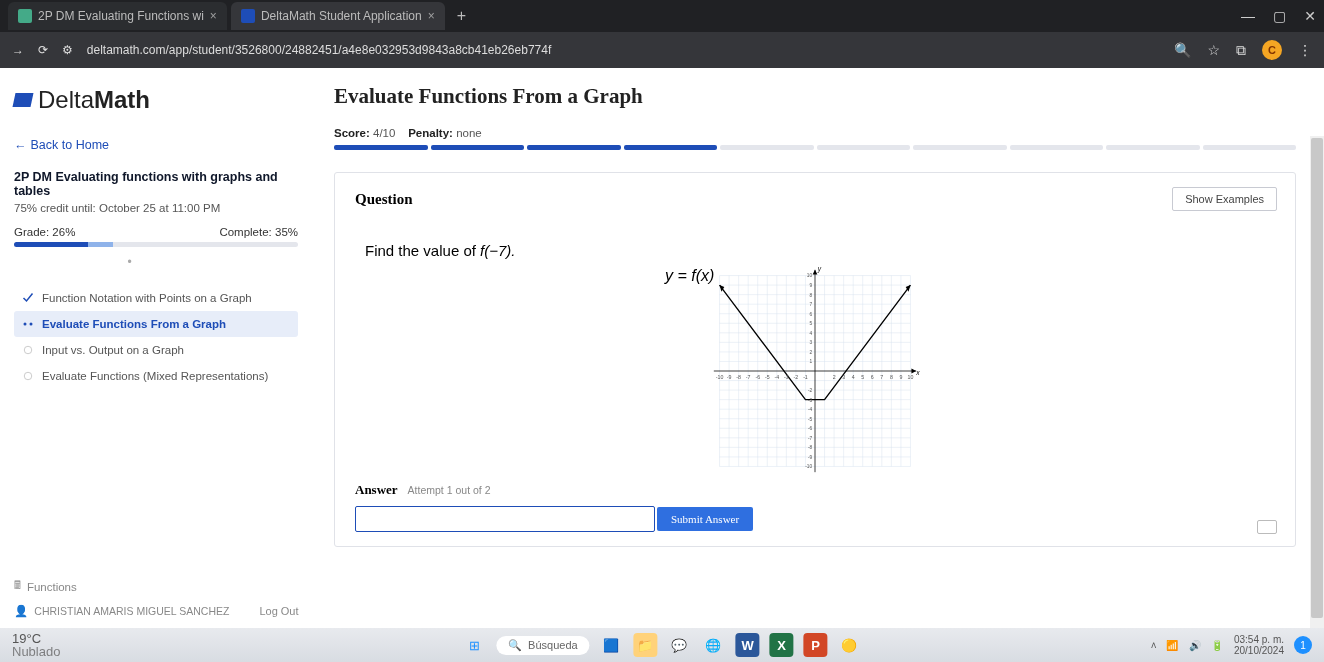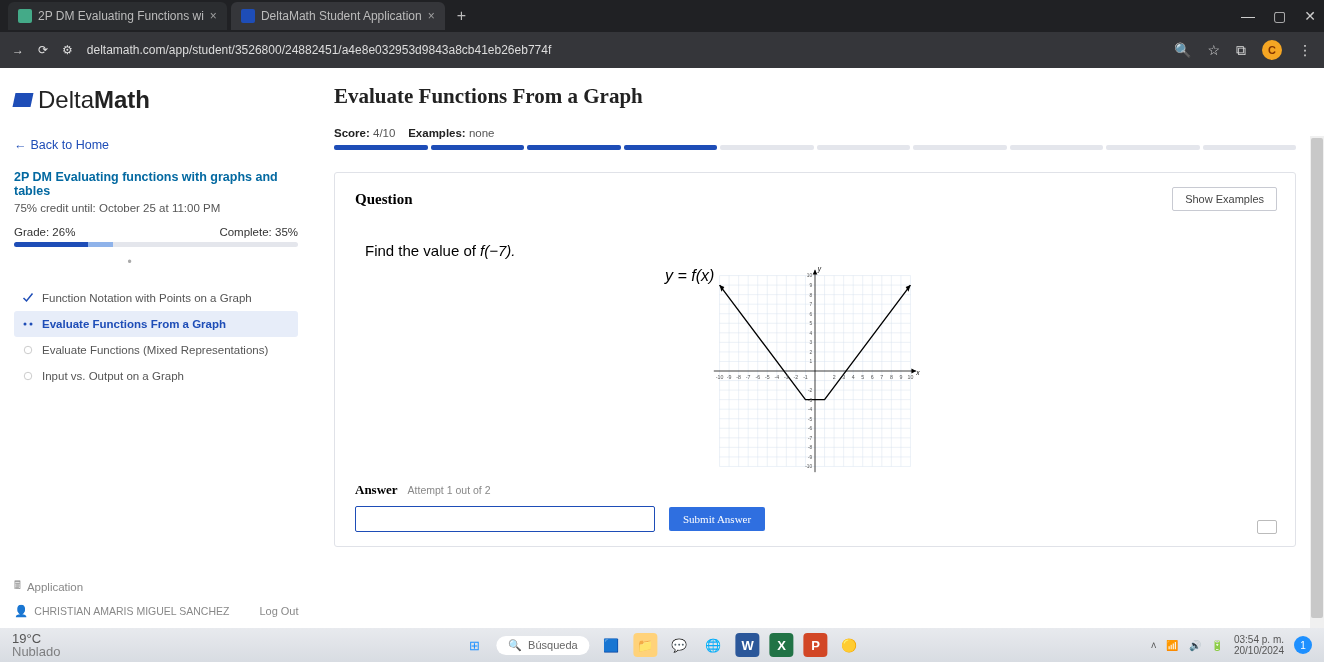--- a/index.html
+++ b/index.html
@@ -18,21 +18,21 @@
   .avatar-c { width:20px; height:20px; border-radius:50%; background:#f5a623; color:#5a2; font-size:11px; display:flex; align-items:center; justify-content:center; color:#803300; font-weight:bold;}
   
   .viewport { background:#fff; height:560px; display:flex; position:relative; }
   
   .sidebar { width:312px; padding:18px 14px 10px 14px; font-size:12px; color:#444; border-right:0; }
   .logo-row { display:flex; align-items:center; gap:6px; font-size:24px; margin-bottom:24px; color:#222;}
   .logo-badge { width:18px; height:14px; background:#1e4db7; transform:skewX(-12deg); }
   .logo-strong { font-weight:400; }
   .logo-strong b { font-weight:700; }
   .back-home { color:#1e4db7; font-size:12.5px; margin-bottom:18px; display:flex; gap:4px; align-items:center;}
-  .assign-title { font-weight:700; font-size:12.5px; margin-bottom:4px; color:#0369a1;}
+  .assign-title { font-weight:700; font-size:12.5px; margin-bottom:4px; color:#0f172a;}
   .due { font-size:11.5px; color:#555; margin-bottom:12px;}
   .grade-row { display:flex; justify-content:space-between; font-size:11.5px; color:#333; margin-bottom:4px;}
   .grade-bar { height:5px; background:#e4e6ec; border-radius:3px; overflow:hidden; position:relative; }
   .grade-bar .fill1 { position:absolute; left:0; top:0; bottom:0; width:26%; background:#1e4db7; }
   .grade-bar .fill2 { position:absolute; left:26%; top:0; bottom:0; width:9%; background:#8fb3ea; }
   .dot { margin:8px 0 16px 40%; color:#aaa; font-size:12px;}
   .skill { display:flex; align-items:center; gap:8px; padding:7px 8px; font-size:11.5px; color:#555; border-radius:3px;}
   .skill.active { background:#e7edf9; color:#1e4db7; font-weight:600;}
   .skill svg { width:12px; height:12px; flex:0 0 12px;}
   .sb-bottom { position:absolute; left:14px; bottom:6px; width:290px; font-size:11.5px; color:#888;}
@@ -49,21 +49,21 @@
   .card { border:1px solid #e0e2e8; border-radius:3px; padding:18px 20px 14px 20px; position:relative;}
   .show-ex { position:absolute; right:18px; top:14px; border:1px solid #c8cad2; background:#fff; font-size:11px; padding:5px 12px; border-radius:2px; color:#444;}
   .q-head { font-family:Georgia,serif; font-size:15px; font-weight:700; margin-bottom:34px;}
   .q-text { font-family:Georgia,serif; font-size:15px; margin-bottom:6px; margin-left:10px;}
   .graph-wrap { display:flex; justify-content:center; }
   .graph-lbl { font-style:italic; font-size:16px; position:absolute; left:calc(50% - 150px); top:94px;}
   svg.graph { width:400px; height:210px; }
   .ans-row { display:flex; align-items:center; gap:10px; font-size:12px; margin-top:6px;}
   .ans-row .lbl { font-family:Georgia,serif; font-weight:700; font-size:13px;}
   .ans-row .att { color:#888; font-size:10.5px;}
-  .ans-input-row { display:flex; gap:14px; align-items:center; margin-top:8px;}
+  .ans-input-row { display:flex; gap:2px; align-items:center; margin-top:8px;}
   .ans-input { width:300px; height:26px; border:1.5px solid #1e4db7; border-radius:2px;}
   .submit { background:#2f6fe0; color:#fff; border:none; font-size:11px; padding:6px 14px; border-radius:2px; font-family:Georgia,serif;}
   .kb-ic { position:absolute; right:18px; bottom:12px; width:20px; height:14px; border:1px solid #bbb; border-radius:2px;}
 
   .taskbar { position:absolute; left:0; right:0; bottom:0; height:34px; background:linear-gradient(#e8eaee,#d8dce2); display:flex; align-items:center; font-size:11px; color:#555; padding:0 12px; }
   .taskbar .weather { display:flex; flex-direction:column; line-height:1; font-size:13px;}
   .taskbar .center { position:absolute; left:50%; transform:translateX(-50%); display:flex; gap:10px; align-items:center;}
   .ticon { width:24px; height:24px; border-radius:4px; display:flex; align-items:center; justify-content:center; font-size:13px;}
   .taskbar .right { margin-left:auto; display:flex; gap:10px; align-items:center; font-size:10px;}
   .search-pill { background:#fff; border-radius:12px; padding:3px 12px; display:flex; gap:6px; align-items:center; font-size:11px; color:#666;}
@@ -139,47 +139,47 @@
       <svg viewBox="0 0 16 16">
           <circle cx="4" cy="8" r="2" fill="#1e4db7"></circle>
           <circle cx="12" cy="8" r="2" fill="#1e4db7"></circle>
         </svg>
       <span>Evaluate Functions From a Graph</span>
     </div>
     <div class="skill">
       <svg viewBox="0 0 16 16">
           <circle cx="8" cy="8" r="5" stroke="#bbb" fill="none"></circle>
         </svg>
-      <span>Evaluate Functions (Mixed Representations)</span>
+      <span>Input vs. Output on a Graph</span>
     </div>
     <div class="skill">
       <svg viewBox="0 0 16 16">
           <circle cx="8" cy="8" r="5" stroke="#bbb" fill="none"></circle>
         </svg>
-      <span>Input vs. Output on a Graph</span>
+      <span>Evaluate Functions (Mixed Representations)</span>
     </div>
 
     <div class="sb-bottom">
       <div class="row">
         <span>🖩</span>
-        <span>Application</span>
+        <span>Functions</span>
       </div>
       <div class="row">
         <span>👤</span>
         <span style="font-size:10.5px;">CHRISTIAN AMARIS MIGUEL SANCHEZ</span>
         <span class="logout">Log Out</span>
       </div>
     </div>
   </div>
 
   <div class="main">
     <div class="page-title">Evaluate Functions From a Graph</div>
     <div class="score-row">
       <b>Score:</b> <span>4/10</span>&nbsp;&nbsp;&nbsp;
-      <b>Examples:</b> <span>none</span>
+      <b>Penalty:</b> <span>none</span>
     </div>
     <div class="prog-seg">
       <div class="seg done"></div>
         <div class="seg done"></div>
         <div class="seg done"></div>
         <div class="seg done"></div>
       <div class="seg"></div>
         <div class="seg"></div>
         <div class="seg"></div>
         <div class="seg"></div>

